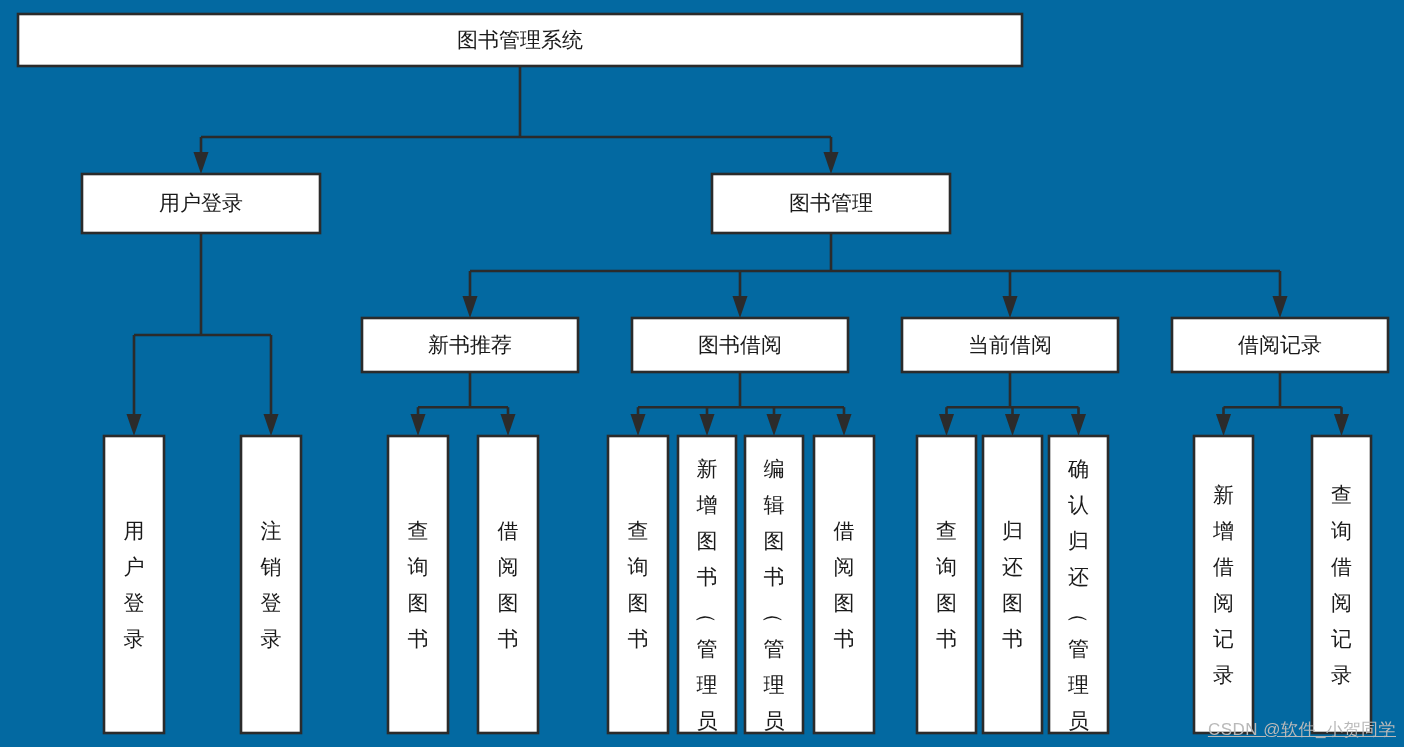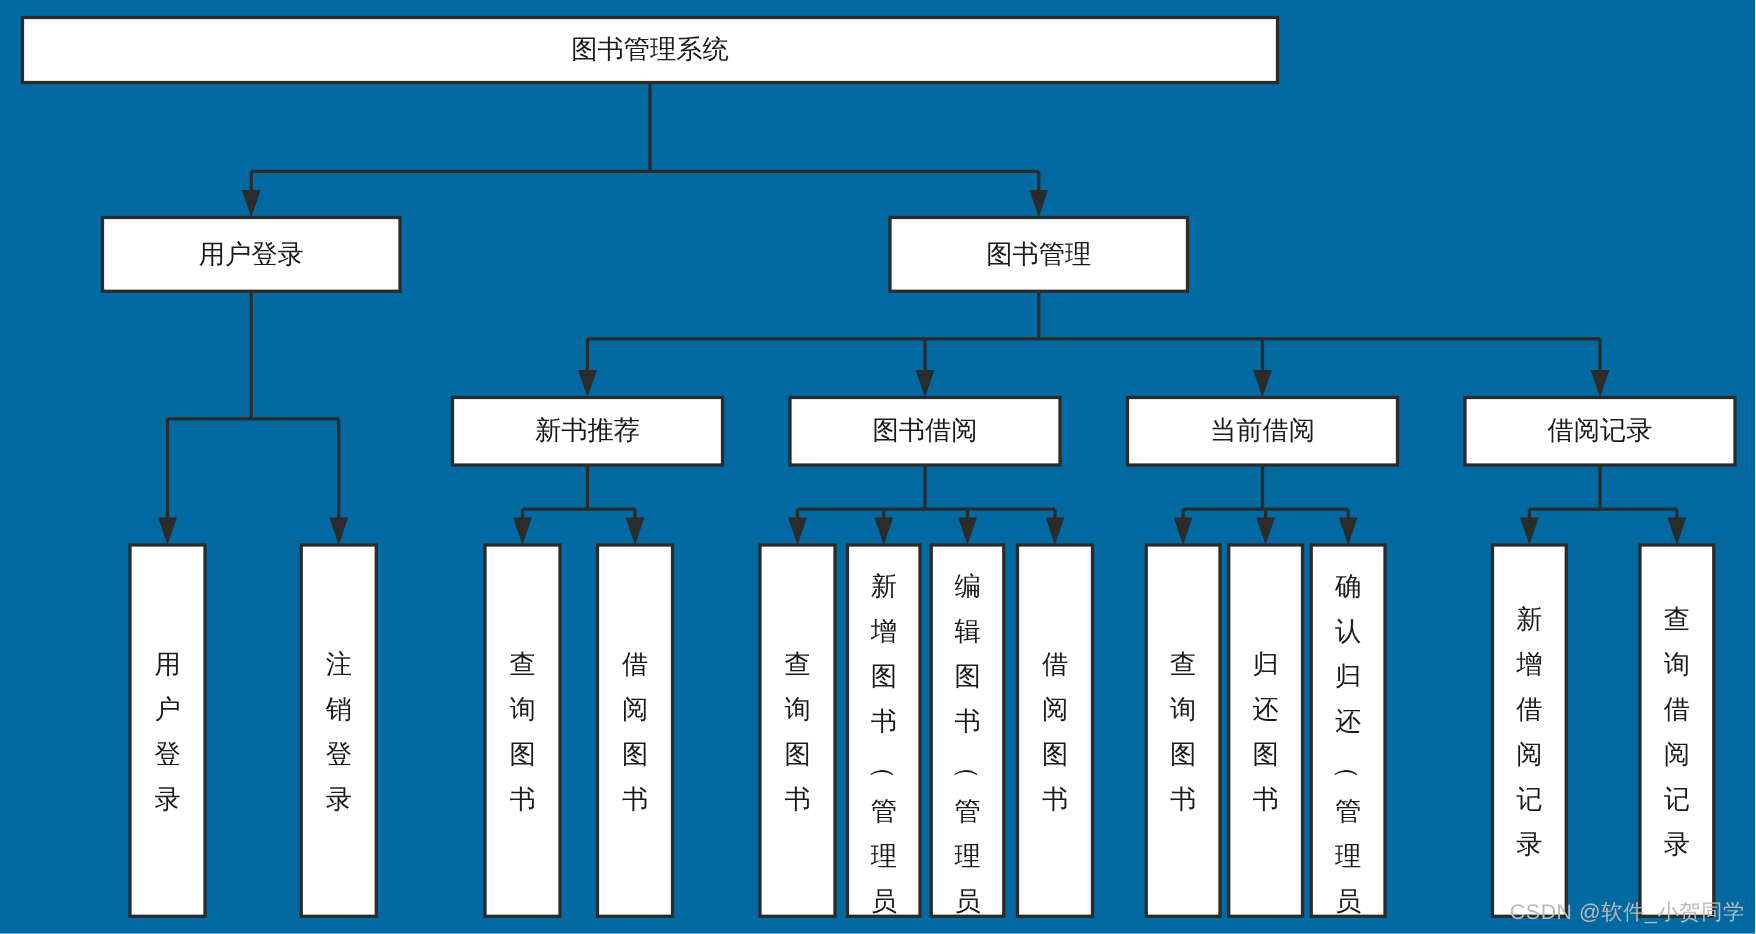--- a/index.html
+++ b/index.html
@@ -53,20 +53,21 @@
   }
   .watermark-text {
     position: absolute;
     right: 8px;
     bottom: 6px;
     font-family: "Liberation Sans", "DejaVu Sans", sans-serif;
     font-size: 17px;
     color: #b9b9b9;
     white-space: nowrap;
     letter-spacing: 0.5px;
+    text-decoration: underline;
   }
 </style>
 </head>
 <body>
 
 <div id="diagram-root">
   <svg id="flow-svg" viewBox="0 0 1405 747">
     <g id="connector-layer">
         <path class="connector" d="M 520 66 L 520 137"></path>
         <path class="connector" d="M 201 137 L 831 137"></path>

